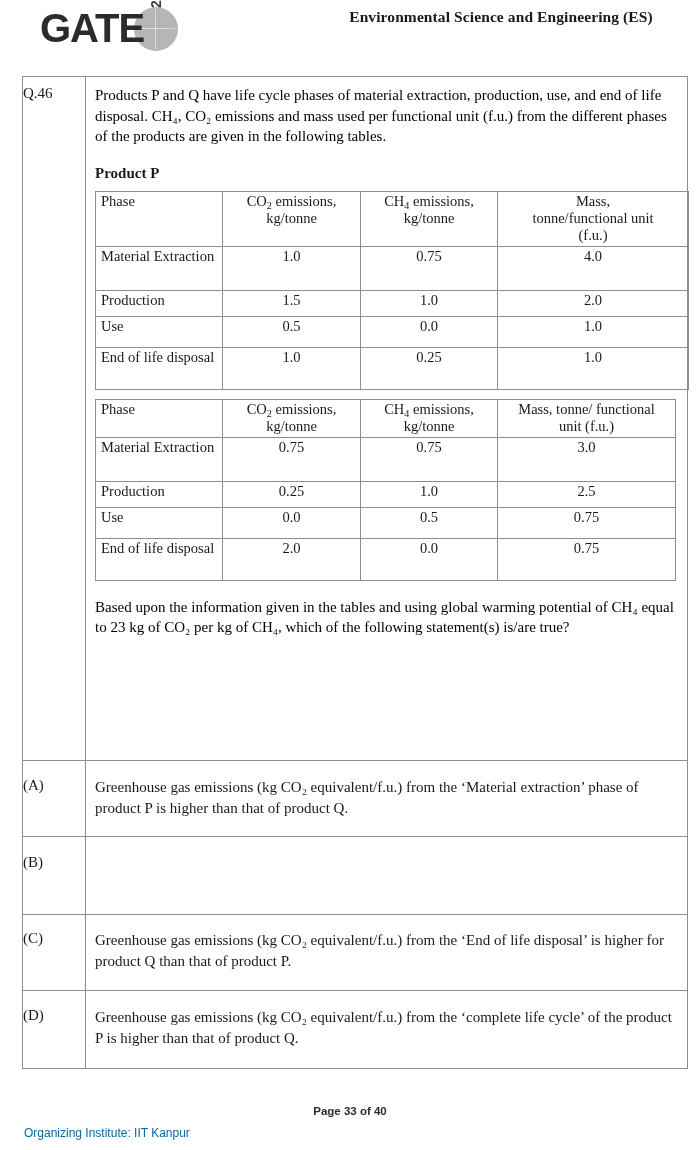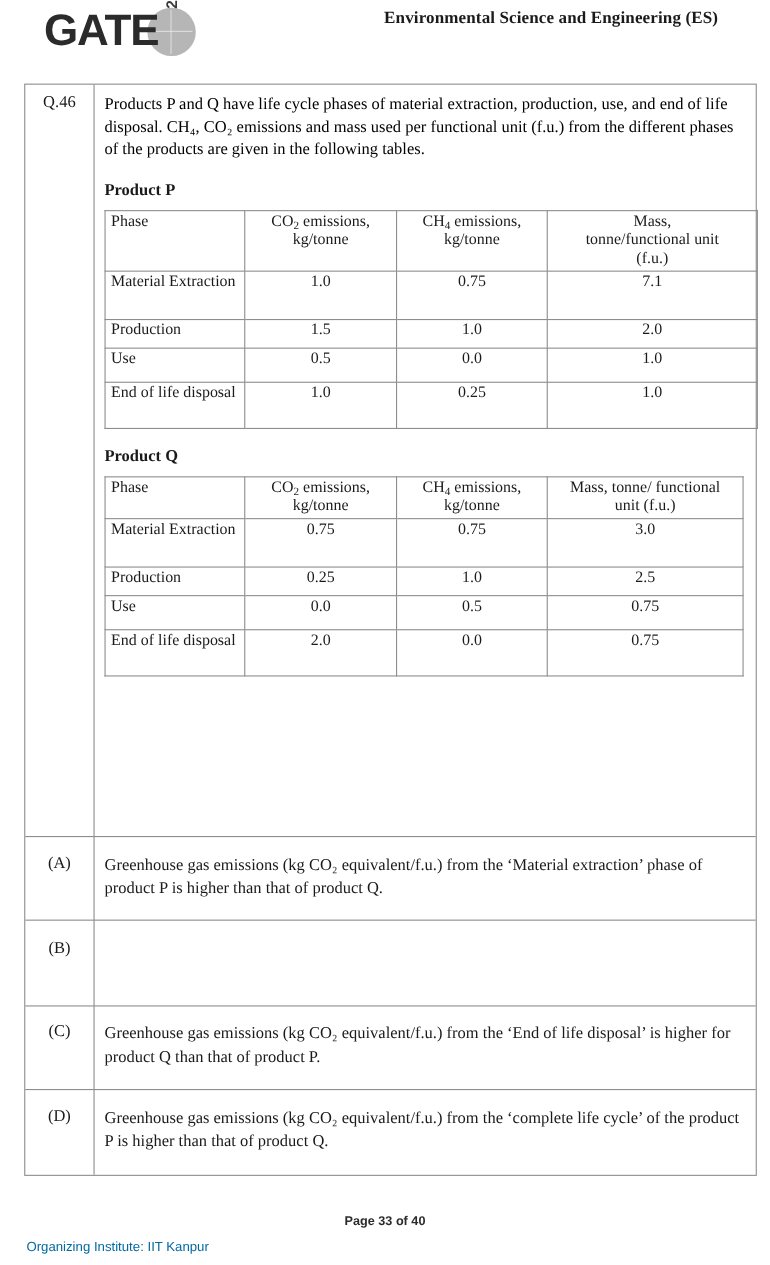--- a/index.html
+++ b/index.html
@@ -104,21 +104,21 @@
     left: 0; width: 100%;
     height: 1px;
     background: #8d8d8d;
   }
 
   .qrow { position: absolute; left: 0; width: 100%; box-sizing: border-box; }
   .qlabel {
     position: absolute;
     left: 0; width: 62px;
     font-size: 15px;
-    text-align: center;
+    text-align: left;
     color: #1a1a1a;
   }
   .qbody {
     position: absolute;
     left: 62px; right: 0;
     padding: 0 10px 0 10px;
     box-sizing: border-box;
   }
 
   .para {
@@ -224,21 +224,21 @@
             <th>CO<sub>2</sub> emissions,<br>kg/tonne</th>
             <th>CH<sub>4</sub> emissions,<br>kg/tonne</th>
             <th>Mass,<br>tonne/functional unit<br>(f.u.)</th>
           </tr>
         </thead>
         <tbody>
           <tr>
             <td class="left" style="height:40px">Material Extraction</td>
             <td class="num">1.0</td>
             <td class="num">0.75</td>
-            <td class="num">7.1</td>
+            <td class="num">4.0</td>
           </tr>
           <tr>
             <td class="left" style="height:22px">Production</td>
             <td class="num">1.5</td>
             <td class="num">1.0</td>
             <td class="num">2.0</td>
           </tr>
           <tr>
             <td class="left" style="height:27px">Use</td>
             <td class="num">0.5</td>
@@ -247,21 +247,20 @@
           </tr>
           <tr>
             <td class="left" style="height:38px">End of life disposal</td>
             <td class="num">1.0</td>
             <td class="num">0.25</td>
             <td class="num">1.0</td>
           </tr>
         </tbody>
       </table>
 
-      <div class="prod-title" style="margin-top:17px;">Product Q</div>
 
       <table class="dt" style="margin-top:9px; width:580px;">
         <colgroup>
             <col style="width:127px">
             <col style="width:138px">
             <col style="width:137px">
             <col style="width:178px">
           </colgroup>
         <thead>
           <tr>
@@ -292,20 +291,21 @@
           </tr>
           <tr>
             <td class="left" style="height:38px">End of life disposal</td>
             <td class="num">2.0</td>
             <td class="num">0.0</td>
             <td class="num">0.75</td>
           </tr>
         </tbody>
       </table>
 
+      <div class="para" style="margin-top:16px;">Based upon the information given in the tables and using global warming potential of CH₄ equal to 23 kg of CO₂ per kg of CH₄, which of the following statement(s) is/are true?</div>
     </div>
   </div>
 
   <div class="qrow" style="top:700px; height:76px;">
     <div class="qlabel">(A)</div>
     <div class="qbody">
       <div class="opt-text">Greenhouse gas emissions (kg CO₂ equivalent/f.u.) from the ‘Material extraction’ phase of product P is higher than that of product Q.</div>
     </div>
   </div>
 

